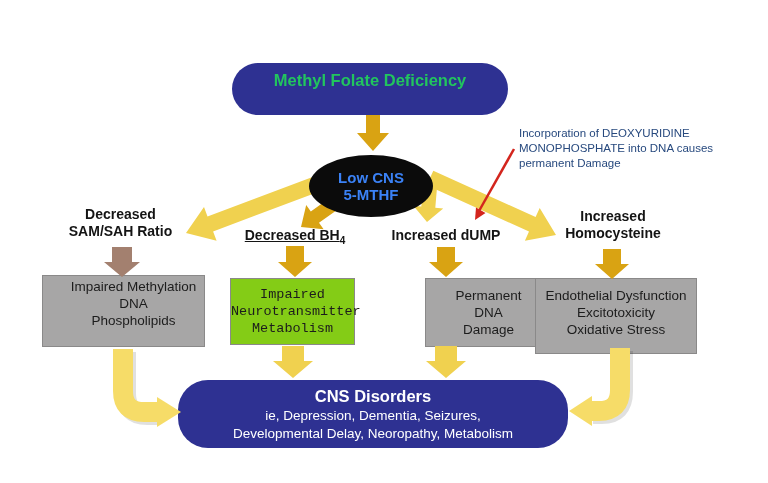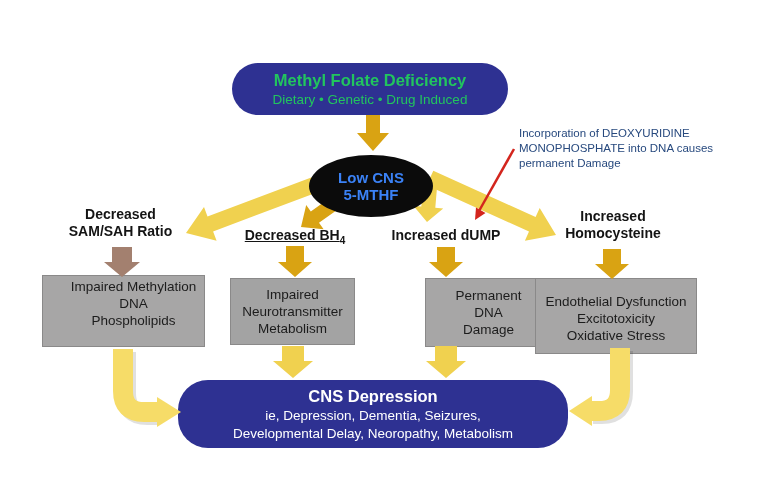--- a/index.html
+++ b/index.html
@@ -42,21 +42,21 @@
   [data-name="branch-label-homocysteine"]{left:543px;top:208px;width:140px;}
 
   
   .gray-box{
     background:#A7A6A6;border:1px solid #8A8989;box-sizing:border-box;
     color:#1C1C1C;font-size:13.5px;line-height:17px;text-align:center;z-index:2;
   }
   [data-name="box-methylation"]{left:42px;top:275px;width:163px;height:72px;padding-top:2px;padding-left:20px;}
   [data-name="box-neurotransmitter"]{left:230px;top:278px;width:125px;height:67px;padding-top:7px;}
   [data-name="box-dna-damage"]{left:383px;top:278px;width:127px;height:69px;padding-top:8px;margin-left:42px;}
-  [data-name="box-endothelial"]{left:535px;top:278px;width:162px;height:76px;padding-top:14px;text-align:center;}
+  [data-name="box-endothelial"]{left:535px;top:278px;width:162px;height:76px;padding-top:8px;text-align:center;}
 
   
   [data-name="annotation-note"]{
     left:519px;top:126px;width:215px;color:#27497E;font-size:11.5px;line-height:15px;z-index:2;text-align:left;
   }
 </style>
 </head>
 <body>
 
 <div id="stage" data-name="diagram-stage">
@@ -88,21 +88,20 @@
     <path data-name="arrow-elbow-right-shadow" d="M 623 351 L 623 392 Q 623 414 602 414 L 593 414" fill="none" stroke="rgba(0,0,0,0.12)" stroke-width="20"></path>
     <path data-name="arrow-elbow-right-icon" d="M 620 348 L 620 390 Q 620 411 599 411 L 591 411" fill="none" stroke-width="20" stroke="#F6DC68"></path>
     <polygon data-name="arrow-elbow-right-head-icon" points="592,396 569,411 592,426" fill="#F6DC68"></polygon>
 
     <path data-name="annotation-arrow-red-icon" d="M 514 149 L 479 211" fill="none" stroke-width="2.5" stroke="#D3251D"></path>
     <polygon data-name="annotation-arrow-red-head-icon" points="475,220 476,207.5 485.5,213" fill="#D3251D"></polygon>
   </svg>
 
   <div class="abs" data-name="header-box" style="background-color: rgb(46, 49, 146);">
     <div data-name="header-title">Methyl Folate Deficiency</div>
-    <div data-name="header-subtitle">Dietary • Genetic • Drug Induced</div>
   </div>
 
   <div class="abs" data-name="hub-ellipse" style="background-color: rgb(11, 11, 11);">
     <div data-name="hub-line1">Low CNS</div>
     <div data-name="hub-line2">5-MTHF</div>
   </div>
 
   <div class="abs" data-name="annotation-note" style="color: rgb(39, 73, 126);">
     <div data-name="annotation-line1">Incorporation of DEOXYURIDINE</div>
     <div data-name="annotation-line2">MONOPHOSPHATE into DNA causes</div>
@@ -126,37 +125,37 @@
     <div data-name="branch-label-homocysteine-line1">Increased</div>
     <div data-name="branch-label-homocysteine-line2">Homocysteine</div>
   </div>
 
   <div class="abs gray-box" data-name="box-methylation" style="background-color: rgb(167, 166, 166);">
     <div data-name="box-methylation-line1">Impaired Methylation</div>
     <div data-name="box-methylation-line2">DNA</div>
     <div data-name="box-methylation-line4">Phospholipids</div>
   </div>
 
-  <div class="abs gray-box" data-name="box-neurotransmitter" style="background-color: #a3a3a3;">
+  <div class="abs gray-box" data-name="box-neurotransmitter" style="background-color: #84cc16; font-family: Liberation Mono, monospace;">
     <div data-name="box-neurotransmitter-line1">Impaired</div>
     <div data-name="box-neurotransmitter-line2">Neurotransmitter</div>
     <div data-name="box-neurotransmitter-line3">Metabolism</div>
   </div>
 
   <div class="abs gray-box" data-name="box-dna-damage" style="background-color: rgb(167, 166, 166);">
     <div data-name="box-dna-damage-line1">Permanent</div>
     <div data-name="box-dna-damage-line2">DNA</div>
     <div data-name="box-dna-damage-line3">Damage</div>
   </div>
 
   <div class="abs gray-box" data-name="box-endothelial" style="background-color: rgb(167, 166, 166);">
     <div data-name="box-endothelial-line1">Endothelial Dysfunction</div>
     <div data-name="box-endothelial-line2">Excitotoxicity</div>
     <div data-name="box-endothelial-line3">Oxidative Stress</div>
   </div>
 
   <div class="abs" data-name="cns-box" style="background-color: rgb(46, 49, 146);">
-    <div data-name="cns-title">CNS Depression</div>
+    <div data-name="cns-title">CNS Disorders</div>
     <div data-name="cns-line1">ie, Depression, Dementia, Seizures,</div>
     <div data-name="cns-line2">Developmental Delay, Neoropathy, Metabolism</div>
   </div>
 
 </div>
 
 </body></html>

